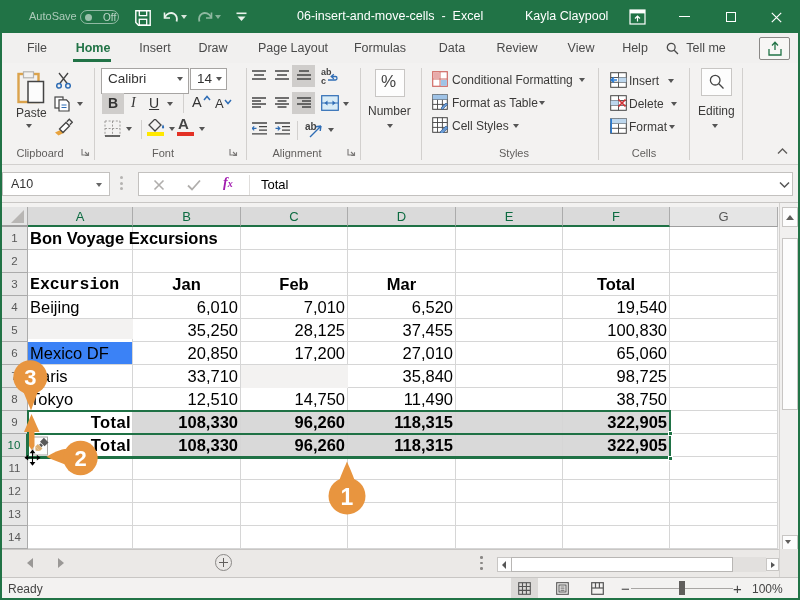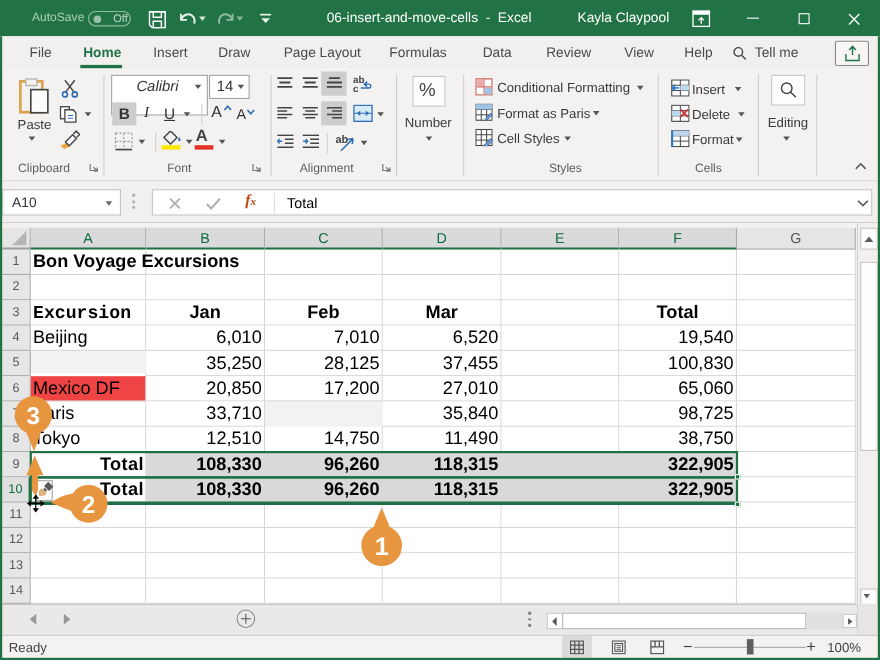--- a/index.html
+++ b/index.html
@@ -131,21 +131,21 @@
   <path d="M1 14.5 L7.5 11.5 L10.5 14.5 L4.5 17.5 Z" fill="#e8a33d"></path>
   <path d="M5.5 11 L12 4.5 L15.5 8 L9 14.5 Z" fill="#fff" stroke="#444" stroke-width="1.3"></path>
   <path d="M12.8 3.7 L15.3 1.2 L18.3 4.2 L15.8 6.7" fill="none" stroke="#444" stroke-width="1.3"></path>
 </svg>
 <span class="glabel" style="left:14px;width:52px;">Clipboard</span>
 <svg class="abs" style="left:81px;top:148px;" width="9" height="9" viewBox="0 0 9 9">
       <path d="M1 1 L1 7 L7 7" fill="none" stroke="#7a7877" stroke-width="1.1"></path>
       <path d="M4 4 L7.5 7.5 M7.5 4.2 L7.5 7.5 L4.2 7.5" fill="none" stroke="#7a7877" stroke-width="1.1"></path>
     </svg>
 
-<div class="combo" style="left:101px;top:68px;width:88px;height:37px;line-height:20px;padding-left:22px;font-style:italic;">Calibri</div>
+<div class="combo" style="left:101px;top:68px;width:88px;height:26px;line-height:20px;padding-left:6px;">Calibri</div>
 <div class="dar" style="left:177px;top:77px;"></div>
 <div class="combo" style="left:190px;top:68px;width:37px;height:22px;line-height:20px;padding-left:6px;">14</div>
 <div class="dar" style="left:216px;top:77px;"></div>
 <div class="abs" style="left:102px;top:93px;width:22px;height:21px;background:#cfcdcb;"></div>
 <span class="abs" style="left:108px;top:95px;font-weight:bold;font-size:14px;color:#333;">B</span>
 <span class="abs" style="left:131px;top:95px;font-style:italic;font-size:14px;font-family:'Liberation Serif',serif;color:#333;">I</span>
 <span class="abs" style="left:149px;top:95px;text-decoration:underline;font-size:14px;color:#333;">U</span>
 <div class="dar" style="left:167px;top:102px;"></div>
 <div class="abs" style="left:183px;top:94px;width:1px;height:19px;background:#d2d0ce;"></div>
 <span class="abs" style="left:192px;top:94px;font-size:14.5px;color:#333;">A</span>
@@ -240,21 +240,21 @@
   <path d="M8 1 L8 15 M1 8 L15 8" stroke="#d06a65" stroke-width="1"></path>
 </svg>
 <span class="rbtn-label abs" style="left:452px;top:73px;">Conditional Formatting</span>
 <div class="dar" style="left:579px;top:78px;"></div>
 <svg class="abs" style="left:432px;top:94px;" width="16" height="16" viewBox="0 0 16 16">
   <rect x="0.7" y="0.7" width="14.6" height="14.6" fill="#fff" stroke="#444" stroke-width="1"></rect>
   <path d="M0.7 5.5 L15.3 5.5 M5.5 0.7 L5.5 15.3 M10.4 0.7 L10.4 15.3 M0.7 10.4 L15.3 10.4" stroke="#444" stroke-width="0.9"></path>
   <rect x="0.7" y="0.7" width="14.6" height="4.8" fill="#9fc3e7"></rect>
   <path d="M9 14 L14 9 L15.5 10.5 L10.5 15.5 Z" fill="#6b9bd2" stroke="#2f5f9e" stroke-width="0.7"></path>
 </svg>
-<span class="rbtn-label abs" style="left:452px;top:96px;">Format as Paris</span>
+<span class="rbtn-label abs" style="left:452px;top:96px;">Format as Table</span>
 <div class="dar" style="left:539px;top:101px;"></div>
 <svg class="abs" style="left:432px;top:117px;" width="16" height="16" viewBox="0 0 16 16">
   <rect x="0.7" y="0.7" width="14.6" height="14.6" fill="#fff" stroke="#444" stroke-width="1"></rect>
   <path d="M0.7 5.5 L15.3 5.5 M5.5 0.7 L5.5 15.3 M10.4 0.7 L10.4 15.3 M0.7 10.4 L15.3 10.4" stroke="#444" stroke-width="0.9"></path>
   <path d="M8 15 L14 9 L16 11 L10 17 Z" fill="#6b9bd2" stroke="#2f5f9e" stroke-width="0.7"></path>
 </svg>
 <span class="rbtn-label abs" style="left:452px;top:119px;">Cell Styles</span>
 <div class="dar" style="left:513px;top:124px;"></div>
 <span class="glabel" style="left:494px;width:40px;">Styles</span>
 
@@ -305,21 +305,21 @@
     <div style="width:3px;height:3px;border-radius:50%;background:#b5b3b1;margin-bottom:2.5px;"></div>
     <div style="width:3px;height:3px;border-radius:50%;background:#b5b3b1;"></div>
   </div>
   <div class="abs" style="left:138px;top:7px;width:655px;height:24px;background:#fff;border:1px solid #c3c1bf;">
     <svg class="abs" style="left:14px;top:6px;" width="12" height="12" viewBox="0 0 12 12">
           <path d="M1.5 1.5 L10.5 10.5 M10.5 1.5 L1.5 10.5" stroke="#b0aeac" stroke-width="1.6"></path>
         </svg>
     <svg class="abs" style="left:48px;top:6px;" width="14" height="12" viewBox="0 0 14 12">
           <path d="M1 6.5 L5 10.5 L13 1.5" fill="none" stroke="#b0aeac" stroke-width="1.8"></path>
         </svg>
-    <span class="abs" style="left:84px;top:2px;font-size:14px;font-style:italic;font-family:'Liberation Serif',serif;color:#c2410c;font-weight:bold;">f<span style="font-size:10px;">x</span></span>
+    <span class="abs" style="left:84px;top:2px;font-size:14px;font-style:italic;font-family:'Liberation Serif',serif;color:#a21caf;font-weight:bold;">f<span style="font-size:10px;">x</span></span>
     <div class="abs" style="left:110px;top:2px;width:1px;height:20px;background:#e0dedc;"></div>
     <span class="abs" style="left:122px;top:4px;font-size:13px;color:#000;">Total</span>
     <svg class="abs" style="left:640px;top:8px;" width="11" height="8" viewBox="0 0 11 8">
           <path d="M1 1.5 L5.5 6 L10 1.5" fill="none" stroke="#555" stroke-width="1.5"></path>
         </svg>
   </div>
 </div>
 
 <div id="sheetbg"></div>
 <div class="abs" style="left:2px;top:207px;width:26px;height:20px;background:#e5e5e5;border-right:1px solid #ababab;border-bottom:2px solid #9e9e9e;">
@@ -374,21 +374,21 @@
 <div class="cell" style="left:456px;top:296px;width:107px;height:23px;background:#fff;"></div>
 <div class="cell c-n" style="left:563px;top:296px;width:107px;height:23px;background:#fff;">19,540</div>
 <div class="cell" style="left:670px;top:296px;width:108px;height:23px;background:#fff;"></div>
 <div class="cell c-l" style="left:28px;top:319px;width:105px;height:23px;background:#fff;margin-top:20px;">Las Vegas</div>
 <div class="cell c-n" style="left:133px;top:319px;width:108px;height:23px;background:#fff;">35,250</div>
 <div class="cell c-n" style="left:241px;top:319px;width:107px;height:23px;background:#fff;">28,125</div>
 <div class="cell c-n" style="left:348px;top:319px;width:108px;height:23px;background:#fff;">37,455</div>
 <div class="cell" style="left:456px;top:319px;width:107px;height:23px;background:#fff;"></div>
 <div class="cell c-n" style="left:563px;top:319px;width:107px;height:23px;background:#fff;">100,830</div>
 <div class="cell" style="left:670px;top:319px;width:108px;height:23px;background:#fff;"></div>
-<div class="cell c-l" style="left:28px;top:342px;width:105px;height:23px;background:#ef4444;">Mexico DF</div>
+<div class="cell c-l" style="left:28px;top:342px;width:105px;height:23px;background:#3b82f6;">Mexico DF</div>
 <div class="cell c-n" style="left:133px;top:342px;width:108px;height:23px;background:#fff;">20,850</div>
 <div class="cell c-n" style="left:241px;top:342px;width:107px;height:23px;background:#fff;">17,200</div>
 <div class="cell c-n" style="left:348px;top:342px;width:108px;height:23px;background:#fff;">27,010</div>
 <div class="cell" style="left:456px;top:342px;width:107px;height:23px;background:#fff;"></div>
 <div class="cell c-n" style="left:563px;top:342px;width:107px;height:23px;background:#fff;">65,060</div>
 <div class="cell" style="left:670px;top:342px;width:108px;height:23px;background:#fff;"></div>
 <div class="cell c-l" style="left:28px;top:365px;width:105px;height:23px;background:#fff;">Paris</div>
 <div class="cell c-n" style="left:133px;top:365px;width:108px;height:23px;background:#fff;">33,710</div>
 <div class="cell c-n" style="left:348px;top:365px;width:108px;height:23px;background:#fff;">35,840</div>
 <div class="cell" style="left:456px;top:365px;width:107px;height:23px;background:#fff;"></div>

